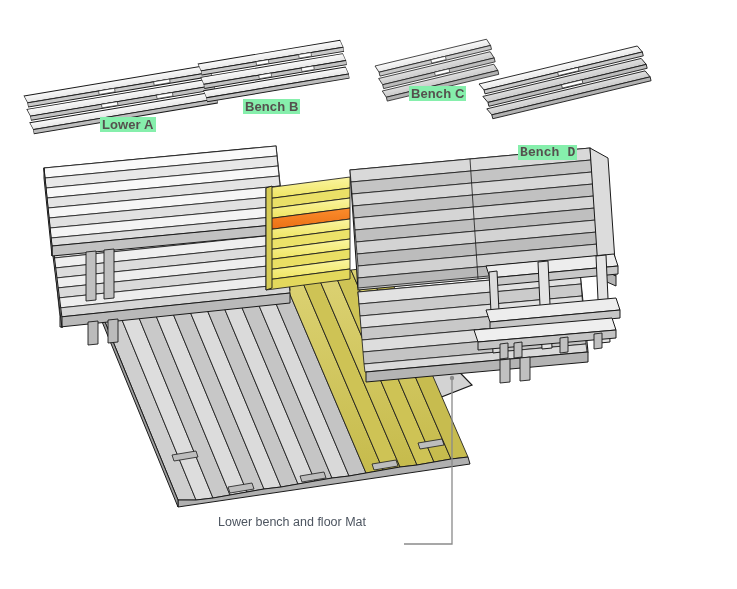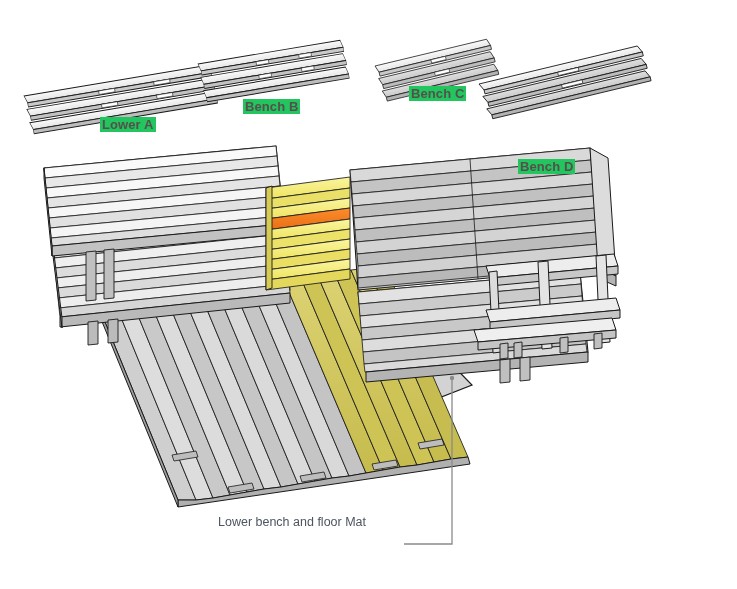--- a/index.html
+++ b/index.html
@@ -24,21 +24,21 @@
     width: 737px;
     height: 589px;
   }
   .label {
     position: absolute;
     font-family: "Liberation Sans", "DejaVu Sans", sans-serif;
     font-size: 13px;
     font-weight: bold;
     color: #55504e;
     white-space: nowrap;
-    background: #22c55e;
+    background: #86efac;
     padding: 0 2px;
     letter-spacing: 0.1px;
   }
   .annotation {
     position: absolute;
     font-family: "Liberation Sans", "DejaVu Sans", sans-serif;
     font-size: 12.5px;
     font-weight: normal;
     color: #4d5560;
     white-space: nowrap;
@@ -295,19 +295,19 @@
     <g>
       <polyline points="452,378 452,544 404,544" fill="none" stroke="#8a8a8a" stroke-width="1.3"></polyline>
       <circle cx="452" cy="378" r="2.2" fill="#8a8a8a"></circle>
     </g>
 
   </svg>
 
   <div class="label" style="left:100px; top:117px;">Lower A</div>
   <div class="label" style="left:243px; top:99px;">Bench B</div>
   <div class="label" style="left:409px; top:86px;">Bench C</div>
-  <div class="label" style="left:518px; top:159px;">Bench D</div>
+  <div class="label" style="left:518px; top:145px;font-family:Liberation Mono, monospace;">Bench D</div>
 
   <div class="annotation" style="left:218px; top:514px;">
     <span class="ln">Lower bench and floor Mat</span>
   </div>
 
 </div>
 
 </body></html>

